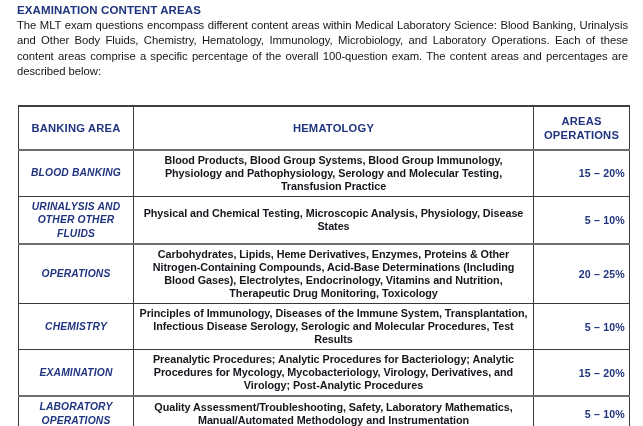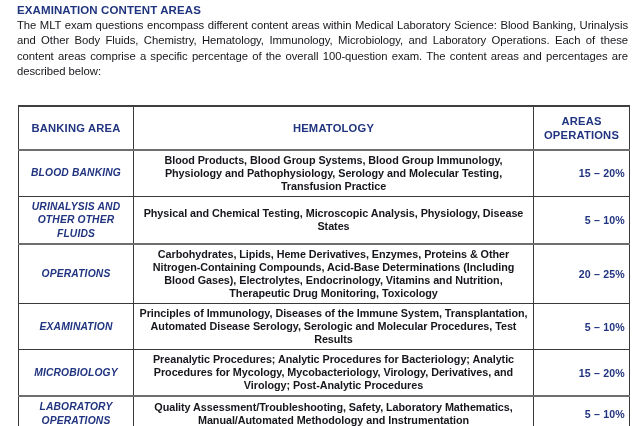--- a/index.html
+++ b/index.html
@@ -176,33 +176,33 @@
           <span class="desc-text">Carbohydrates, Lipids, Heme Derivatives, Enzymes, Proteins &amp; Other Nitrogen-Containing Compounds, Acid-Base Determinations (Including Blood Gases), Electrolytes, Endocrinology, Vitamins and Nutrition, Therapeutic Drug Monitoring, Toxicology</span>
         </td>
         <td class="pct-cell">
           <span class="pct-text">20 – 25%</span>
         </td>
       </tr>
 
 
       <tr class="row-sep-thin">
         <td class="area-cell">
+          <span class="area-text">CHEMISTRY</span>
+        </td>
+        <td class="desc-cell">
+          <span class="desc-text">Principles of Immunology, Diseases of the Immune System, Transplantation, Infectious Disease Serology, Serologic and Molecular Procedures, Test Results</span>
+        </td>
+        <td class="pct-cell">
+          <span class="pct-text">5 – 10%</span>
+        </td>
+      </tr>
+
+      <tr class="row-sep-thick">
+        <td class="area-cell">
           <span class="area-text">EXAMINATION</span>
-        </td>
-        <td class="desc-cell">
-          <span class="desc-text">Principles of Immunology, Diseases of the Immune System, Transplantation, Automated Disease Serology, Serologic and Molecular Procedures, Test Results</span>
-        </td>
-        <td class="pct-cell">
-          <span class="pct-text">5 – 10%</span>
-        </td>
-      </tr>
-
-      <tr class="row-sep-thick">
-        <td class="area-cell">
-          <span class="area-text">MICROBIOLOGY</span>
         </td>
         <td class="desc-cell">
           <span class="desc-text">Preanalytic Procedures; Analytic Procedures for Bacteriology; Analytic Procedures for Mycology, Mycobacteriology, Virology, Derivatives, and Virology; Post-Analytic Procedures</span>
         </td>
         <td class="pct-cell">
           <span class="pct-text">15 – 20%</span>
         </td>
       </tr>
 
       <tr class="row-sep-thin">

